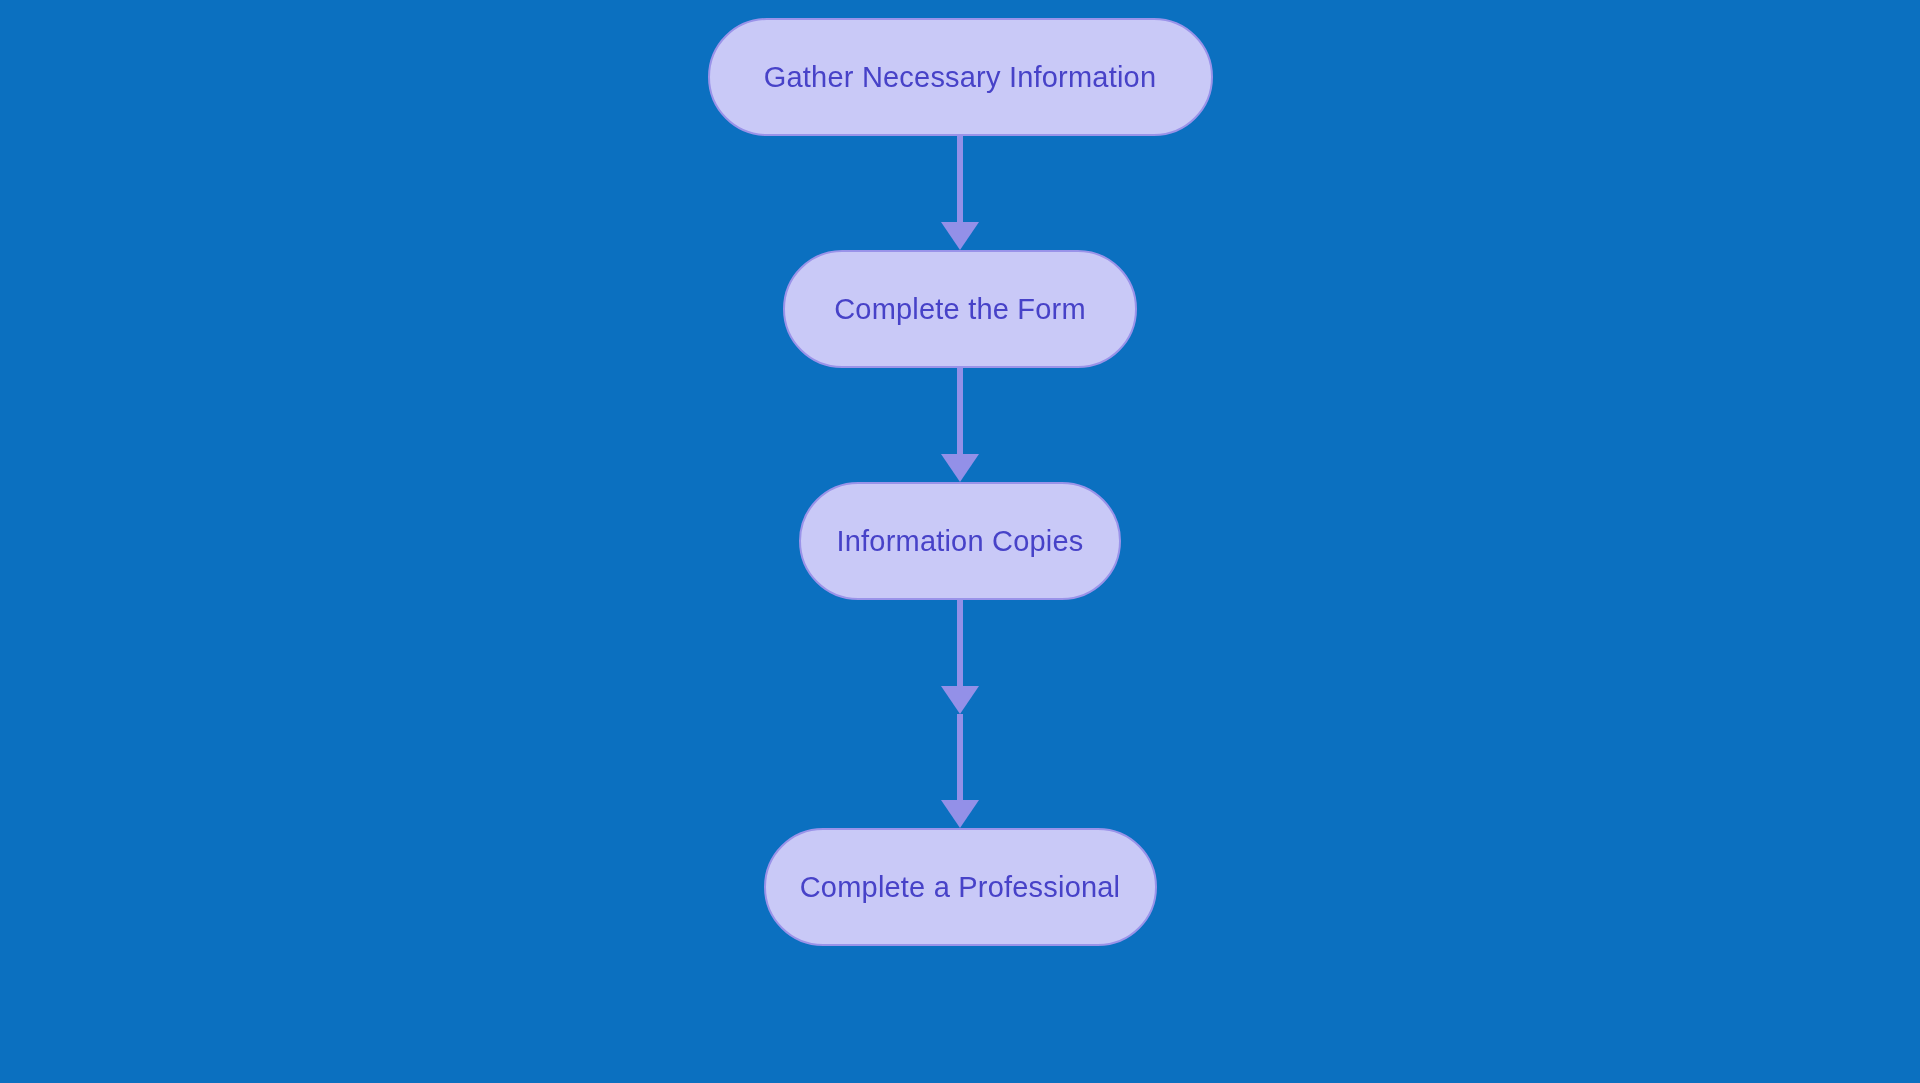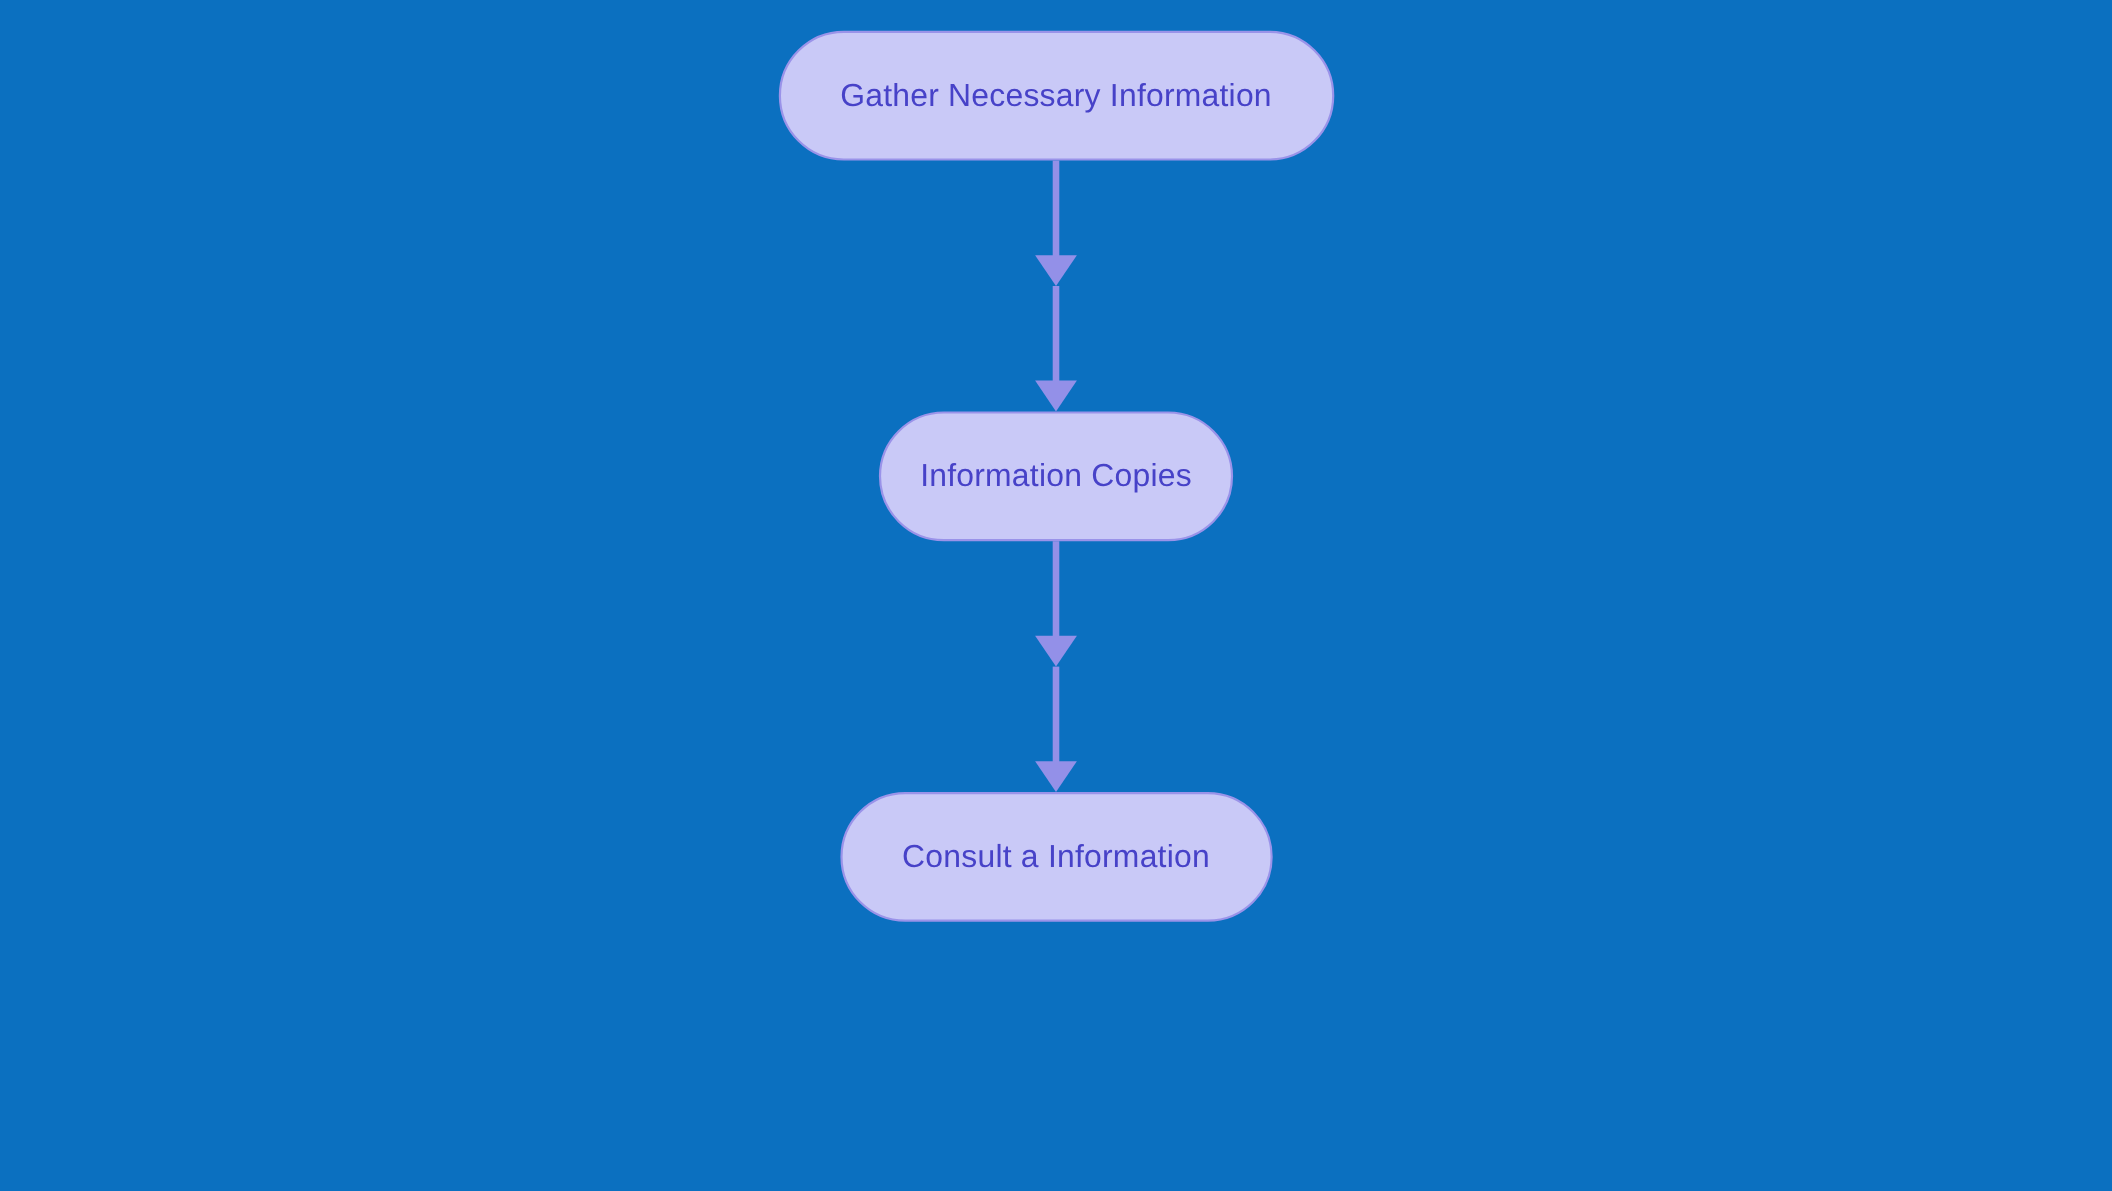--- a/index.html
+++ b/index.html
@@ -15,21 +15,21 @@
     background: var(--bg);
     font-family: "Liberation Sans", "DejaVu Sans", sans-serif;
   }
   .canvas {
     position: relative;
     width: 1920px;
     height: 1083px;
     display: flex;
     flex-direction: column;
     align-items: center;
-    padding-top: 28px;
+    padding-top: 18px;
   }
   .node {
     height: 118px;
     border-radius: 59px;
     background: var(--node-fill);
     border: 2px solid var(--node-border);
     display: flex;
     align-items: center;
     justify-content: center;
     flex-shrink: 0;
@@ -79,20 +79,23 @@
 
   <div class="node node-0">
     <span class="node-label">Gather Necessary Information</span>
   </div>
 
   <div class="arrow">
     <div class="arrow-line"></div>
     <div class="arrow-head"></div>
   </div>
 
+  <div class="node node-1">
+    <span class="node-label">Complete the Form</span>
+  </div>
 
   <div class="arrow">
     <div class="arrow-line"></div>
     <div class="arrow-head"></div>
   </div>
 
   <div class="node node-2">
     <span class="node-label">Information Copies</span>
   </div>
 
@@ -101,16 +104,16 @@
     <div class="arrow-head"></div>
   </div>
 
 
   <div class="arrow">
     <div class="arrow-line"></div>
     <div class="arrow-head"></div>
   </div>
 
   <div class="node node-4">
-    <span class="node-label">Consult a Information</span>
+    <span class="node-label">Complete a Professional</span>
   </div>
 
 </div>
 
 </body></html>

